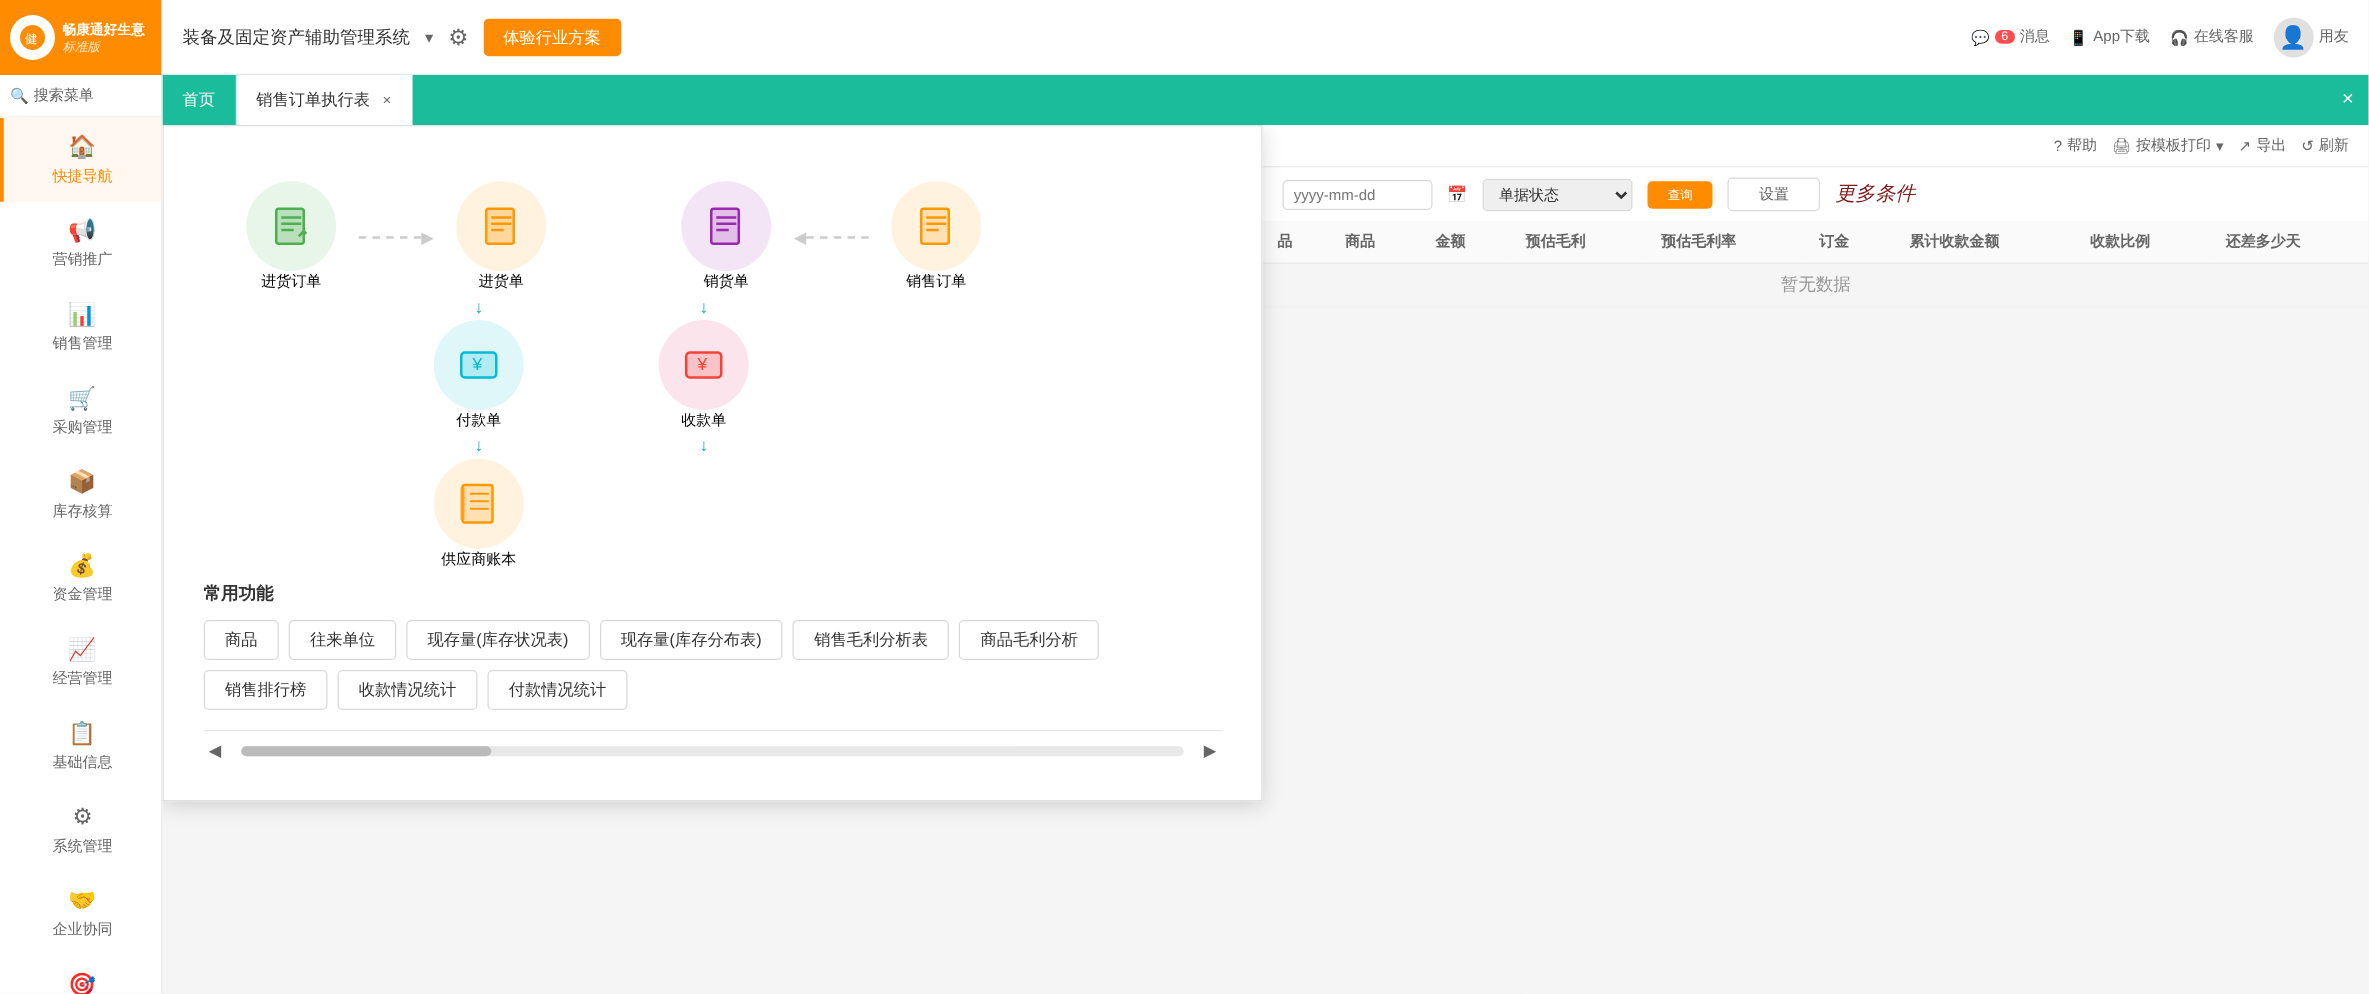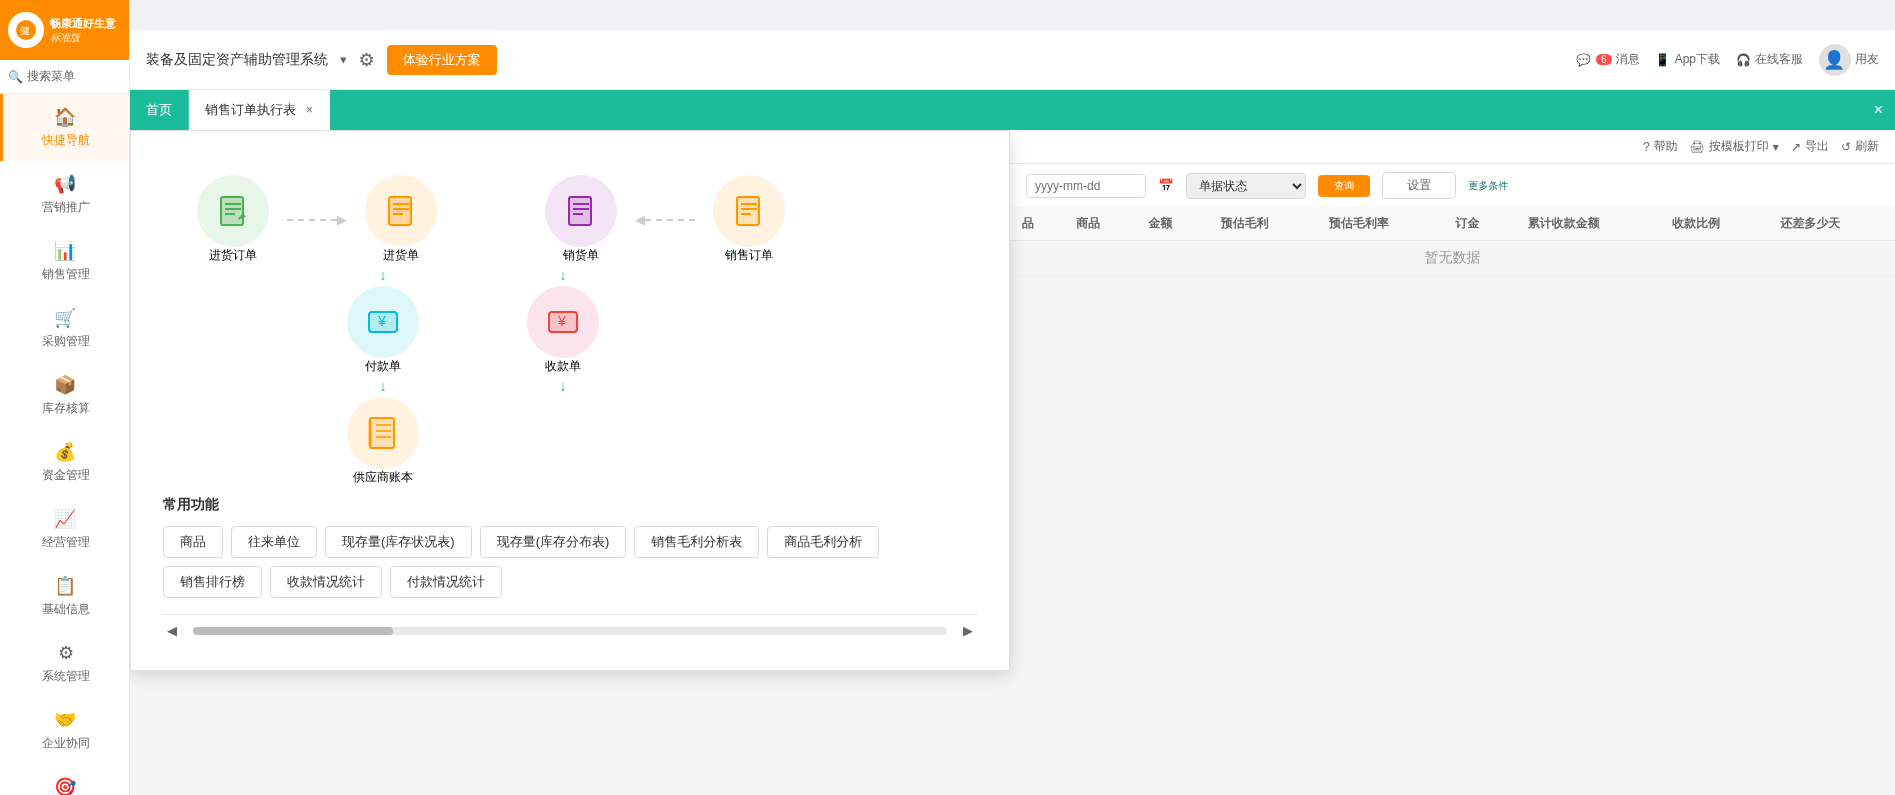--- a/index.html
+++ b/index.html
@@ -13,21 +13,21 @@
     .sidebar-logo { background: #ff8c00; padding: 12px 8px; display: flex; align-items: center; gap: 6px; color: #fff; font-size: 12px; height: 60px; }
     .sidebar-logo-icon { width: 36px; height: 36px; background: #fff; border-radius: 50%; display: flex; align-items: center; justify-content: center; flex-shrink: 0; }
     .sidebar-logo-icon svg { width: 24px; height: 24px; }
     .sidebar-search { padding: 8px; border-bottom: 1px solid #f0f0f0; display: flex; align-items: center; gap: 4px; color: #666; font-size: 12px; cursor: pointer; }
     .sidebar-nav { flex: 1; overflow-y: auto; }
     .sidebar-nav-item { display: flex; flex-direction: column; align-items: center; padding: 12px 8px; cursor: pointer; color: #666; font-size: 12px; gap: 4px; border-left: 3px solid transparent; }
     .sidebar-nav-item.active { background: #fff7f0; color: #ff8c00; border-left-color: #ff8c00; }
     .sidebar-nav-item .nav-icon { font-size: 18px; }
 
     
-    .main-area { flex: 1; display: flex; flex-direction: column; overflow: hidden; margin-top: 30px; }
+    .main-area { flex: 1; display: flex; flex-direction: column; overflow: hidden; }
 
     
     .top-bar { height: 60px; background: #fff; display: flex; align-items: center; padding: 0 16px; border-bottom: 1px solid #e8e8e8; gap: 12px; }
     .top-bar-btn { background: #ff8c00; color: #fff; border: none; padding: 6px 16px; border-radius: 4px; cursor: pointer; font-size: 13px; }
     .top-bar-right { display: flex; align-items: center; gap: 16px; margin-left: auto; }
     .top-bar-right-item { display: flex; align-items: center; gap: 4px; color: #666; cursor: pointer; font-size: 12px; }
     .badge { background: #ff4d4f; color: #fff; border-radius: 10px; padding: 0 5px; font-size: 10px; min-width: 16px; text-align: center; }
     .user-avatar { width: 32px; height: 32px; border-radius: 50%; background: #e0e0e0; display: flex; align-items: center; justify-content: center; font-size: 18px; }
 
     
@@ -63,21 +63,21 @@
     .right-panel { position: absolute; left: 880px; top: 0; right: 0; bottom: 0; }
     .right-toolbar { display: flex; align-items: center; justify-content: flex-end; padding: 8px 16px; gap: 12px; background: #fff; border-bottom: 1px solid #e8e8e8; }
     .right-toolbar-item { display: flex; align-items: center; gap: 4px; color: #666; font-size: 12px; cursor: pointer; }
     .query-btn { background: #ff8c00; color: #fff; border: none; padding: 4px 16px; border-radius: 4px; cursor: pointer; font-size: 10px; }
     .set-btn { background: #fff; color: #666; border: 1px solid #d9d9d9; padding: 4px 24px; border-radius: 4px; cursor: pointer; font-size: 12px; }
 
     
     .filter-row { display: flex; align-items: center; padding: 8px 16px; gap: 12px; background: #fff; flex-wrap: wrap; }
     .filter-input { border: 1px solid #d9d9d9; border-radius: 4px; padding: 4px 8px; font-size: 12px; color: #999; }
     .filter-select { border: 1px solid #d9d9d9; border-radius: 4px; padding: 4px 8px; font-size: 12px; color: #333; min-width: 120px; }
-    .more-conditions { color: #0f766e; font-size: 10px; cursor: pointer; }
+    .more-conditions { color: #7f1d1d; font-size: 16px; cursor: pointer; font-style: italic; }
 
     
     .data-table { width: 100%; border-collapse: collapse; font-size: 12px; }
     .data-table th { background: #fafafa; padding: 8px 12px; text-align: left; border-bottom: 1px solid #e8e8e8; color: #666; white-space: nowrap; }
     .data-table td { padding: 8px 12px; border-bottom: 1px solid #f0f0f0; }
     .no-data { text-align: center; color: #999; padding: 60px 0; font-size: 14px; }
 
     
     .node-green { background: #e8f5e9; }
     .node-orange { background: #fff3e0; }

